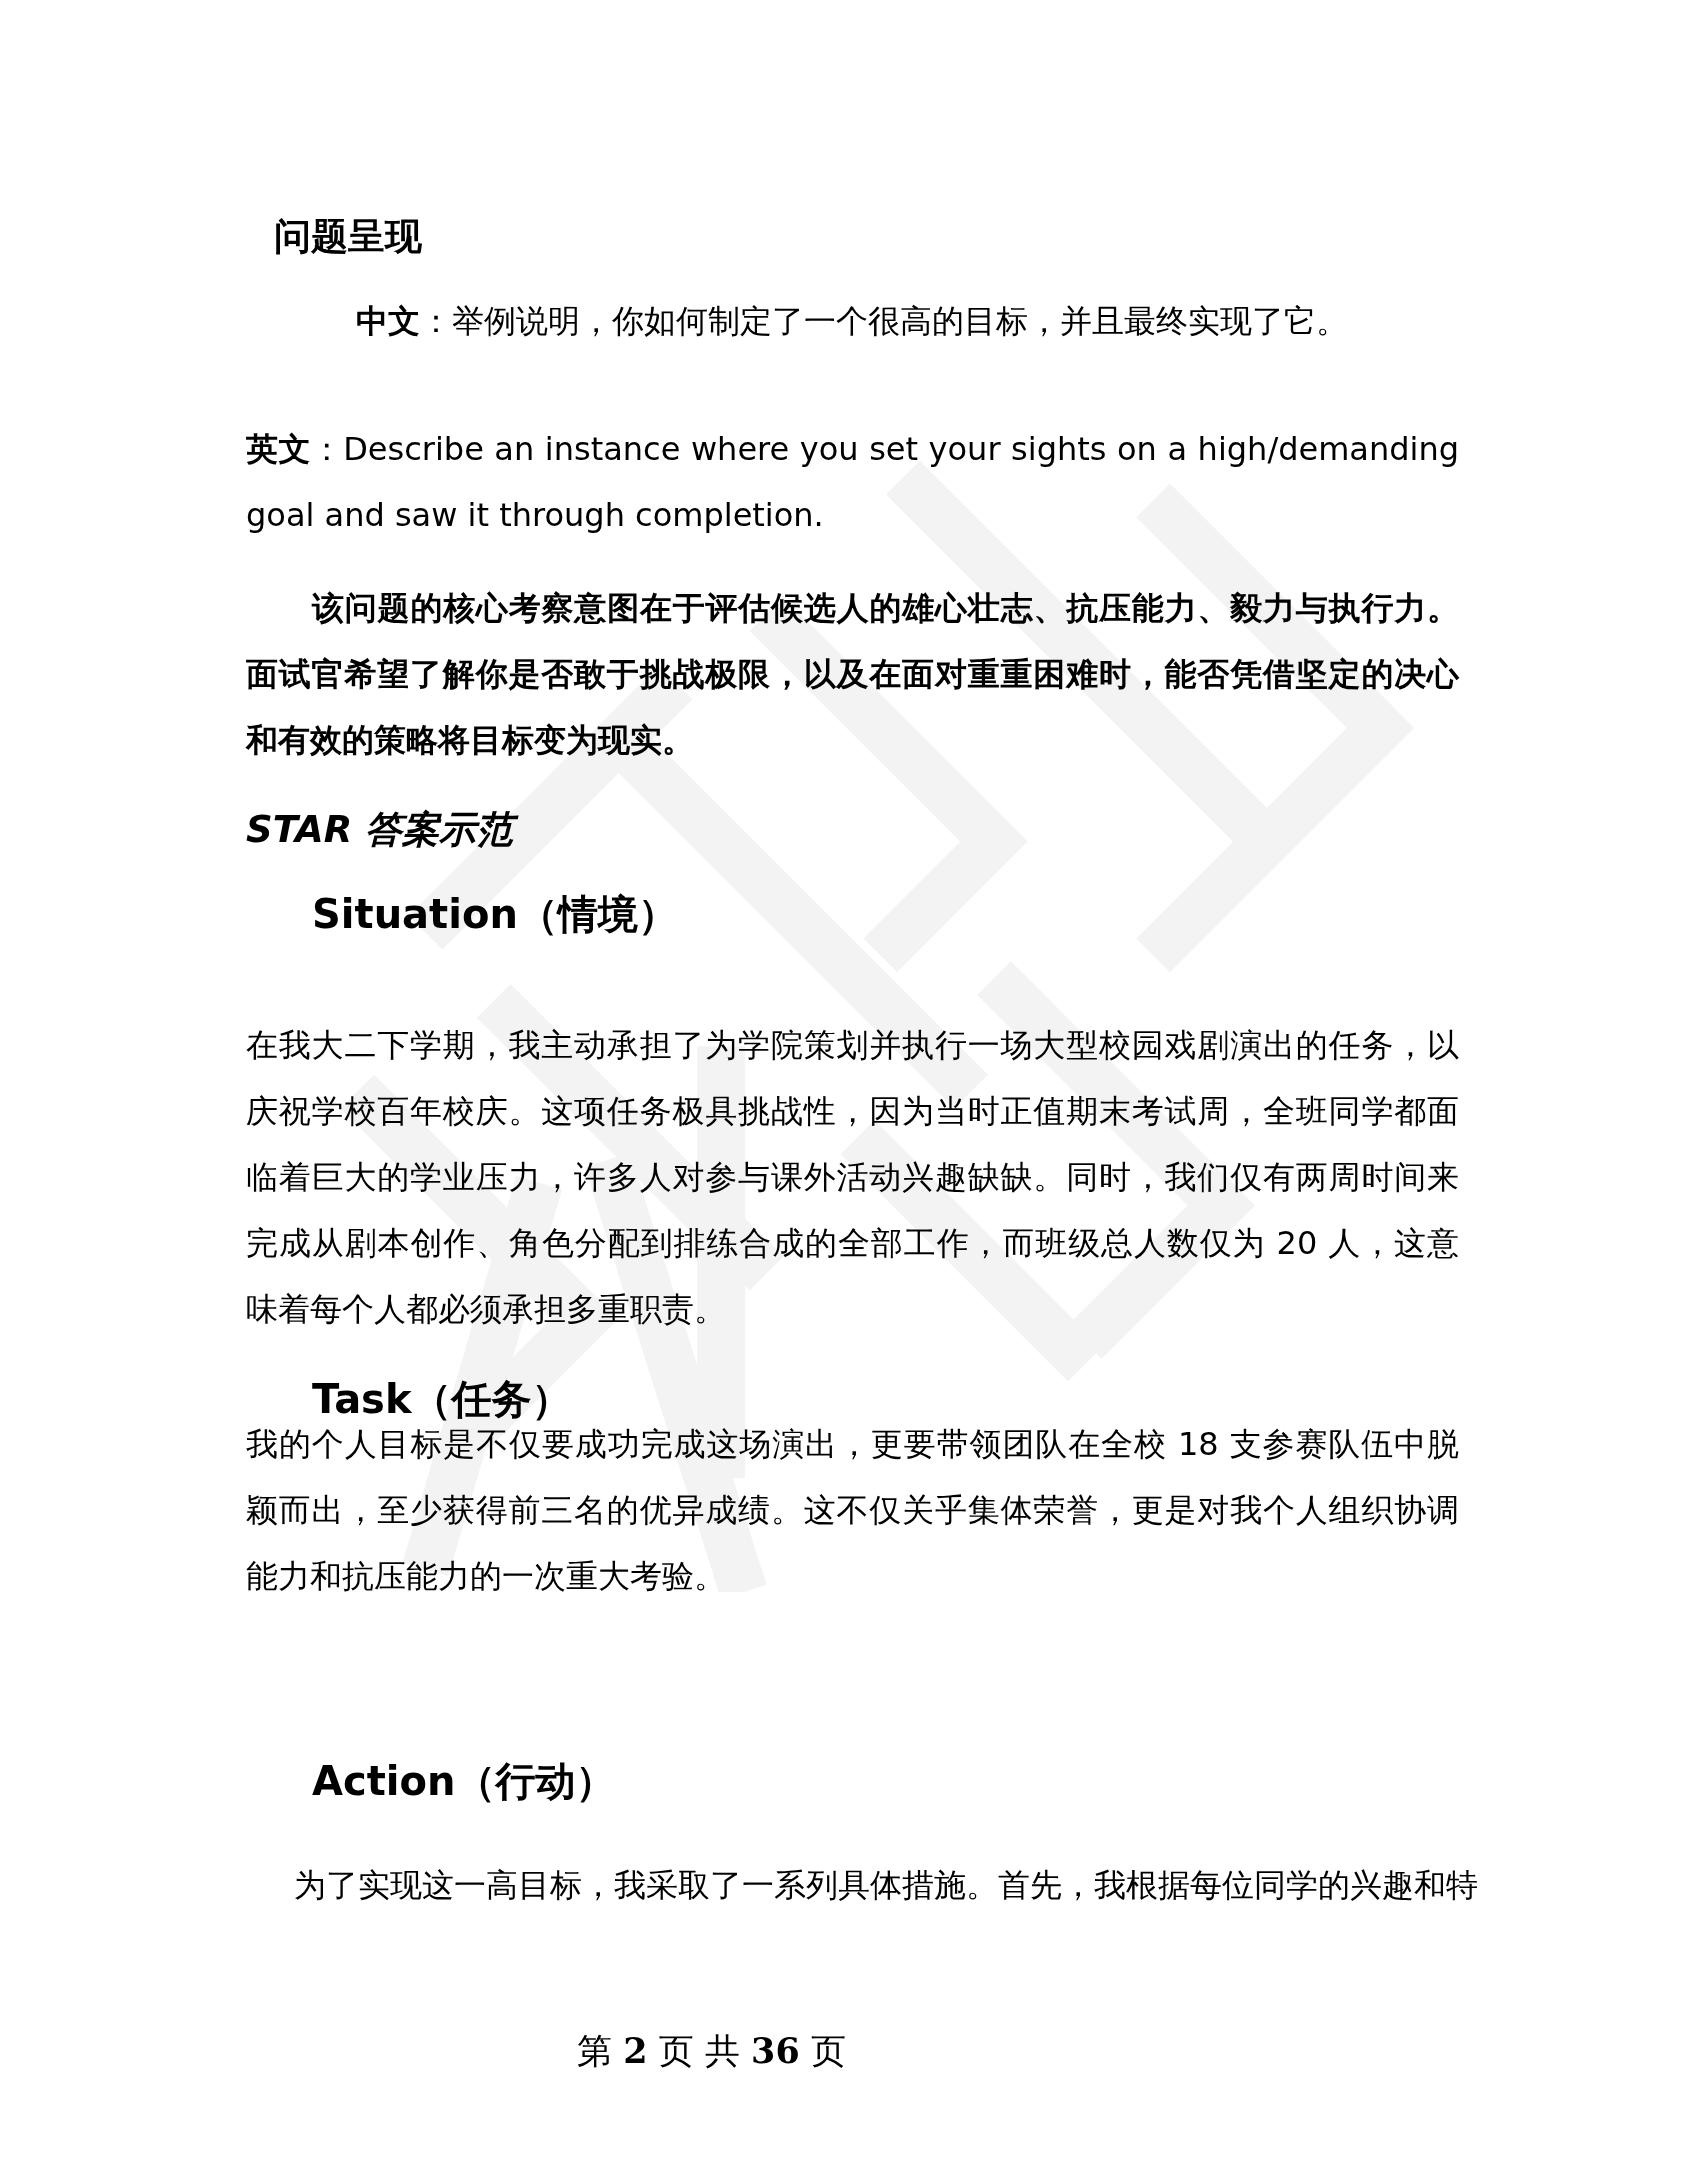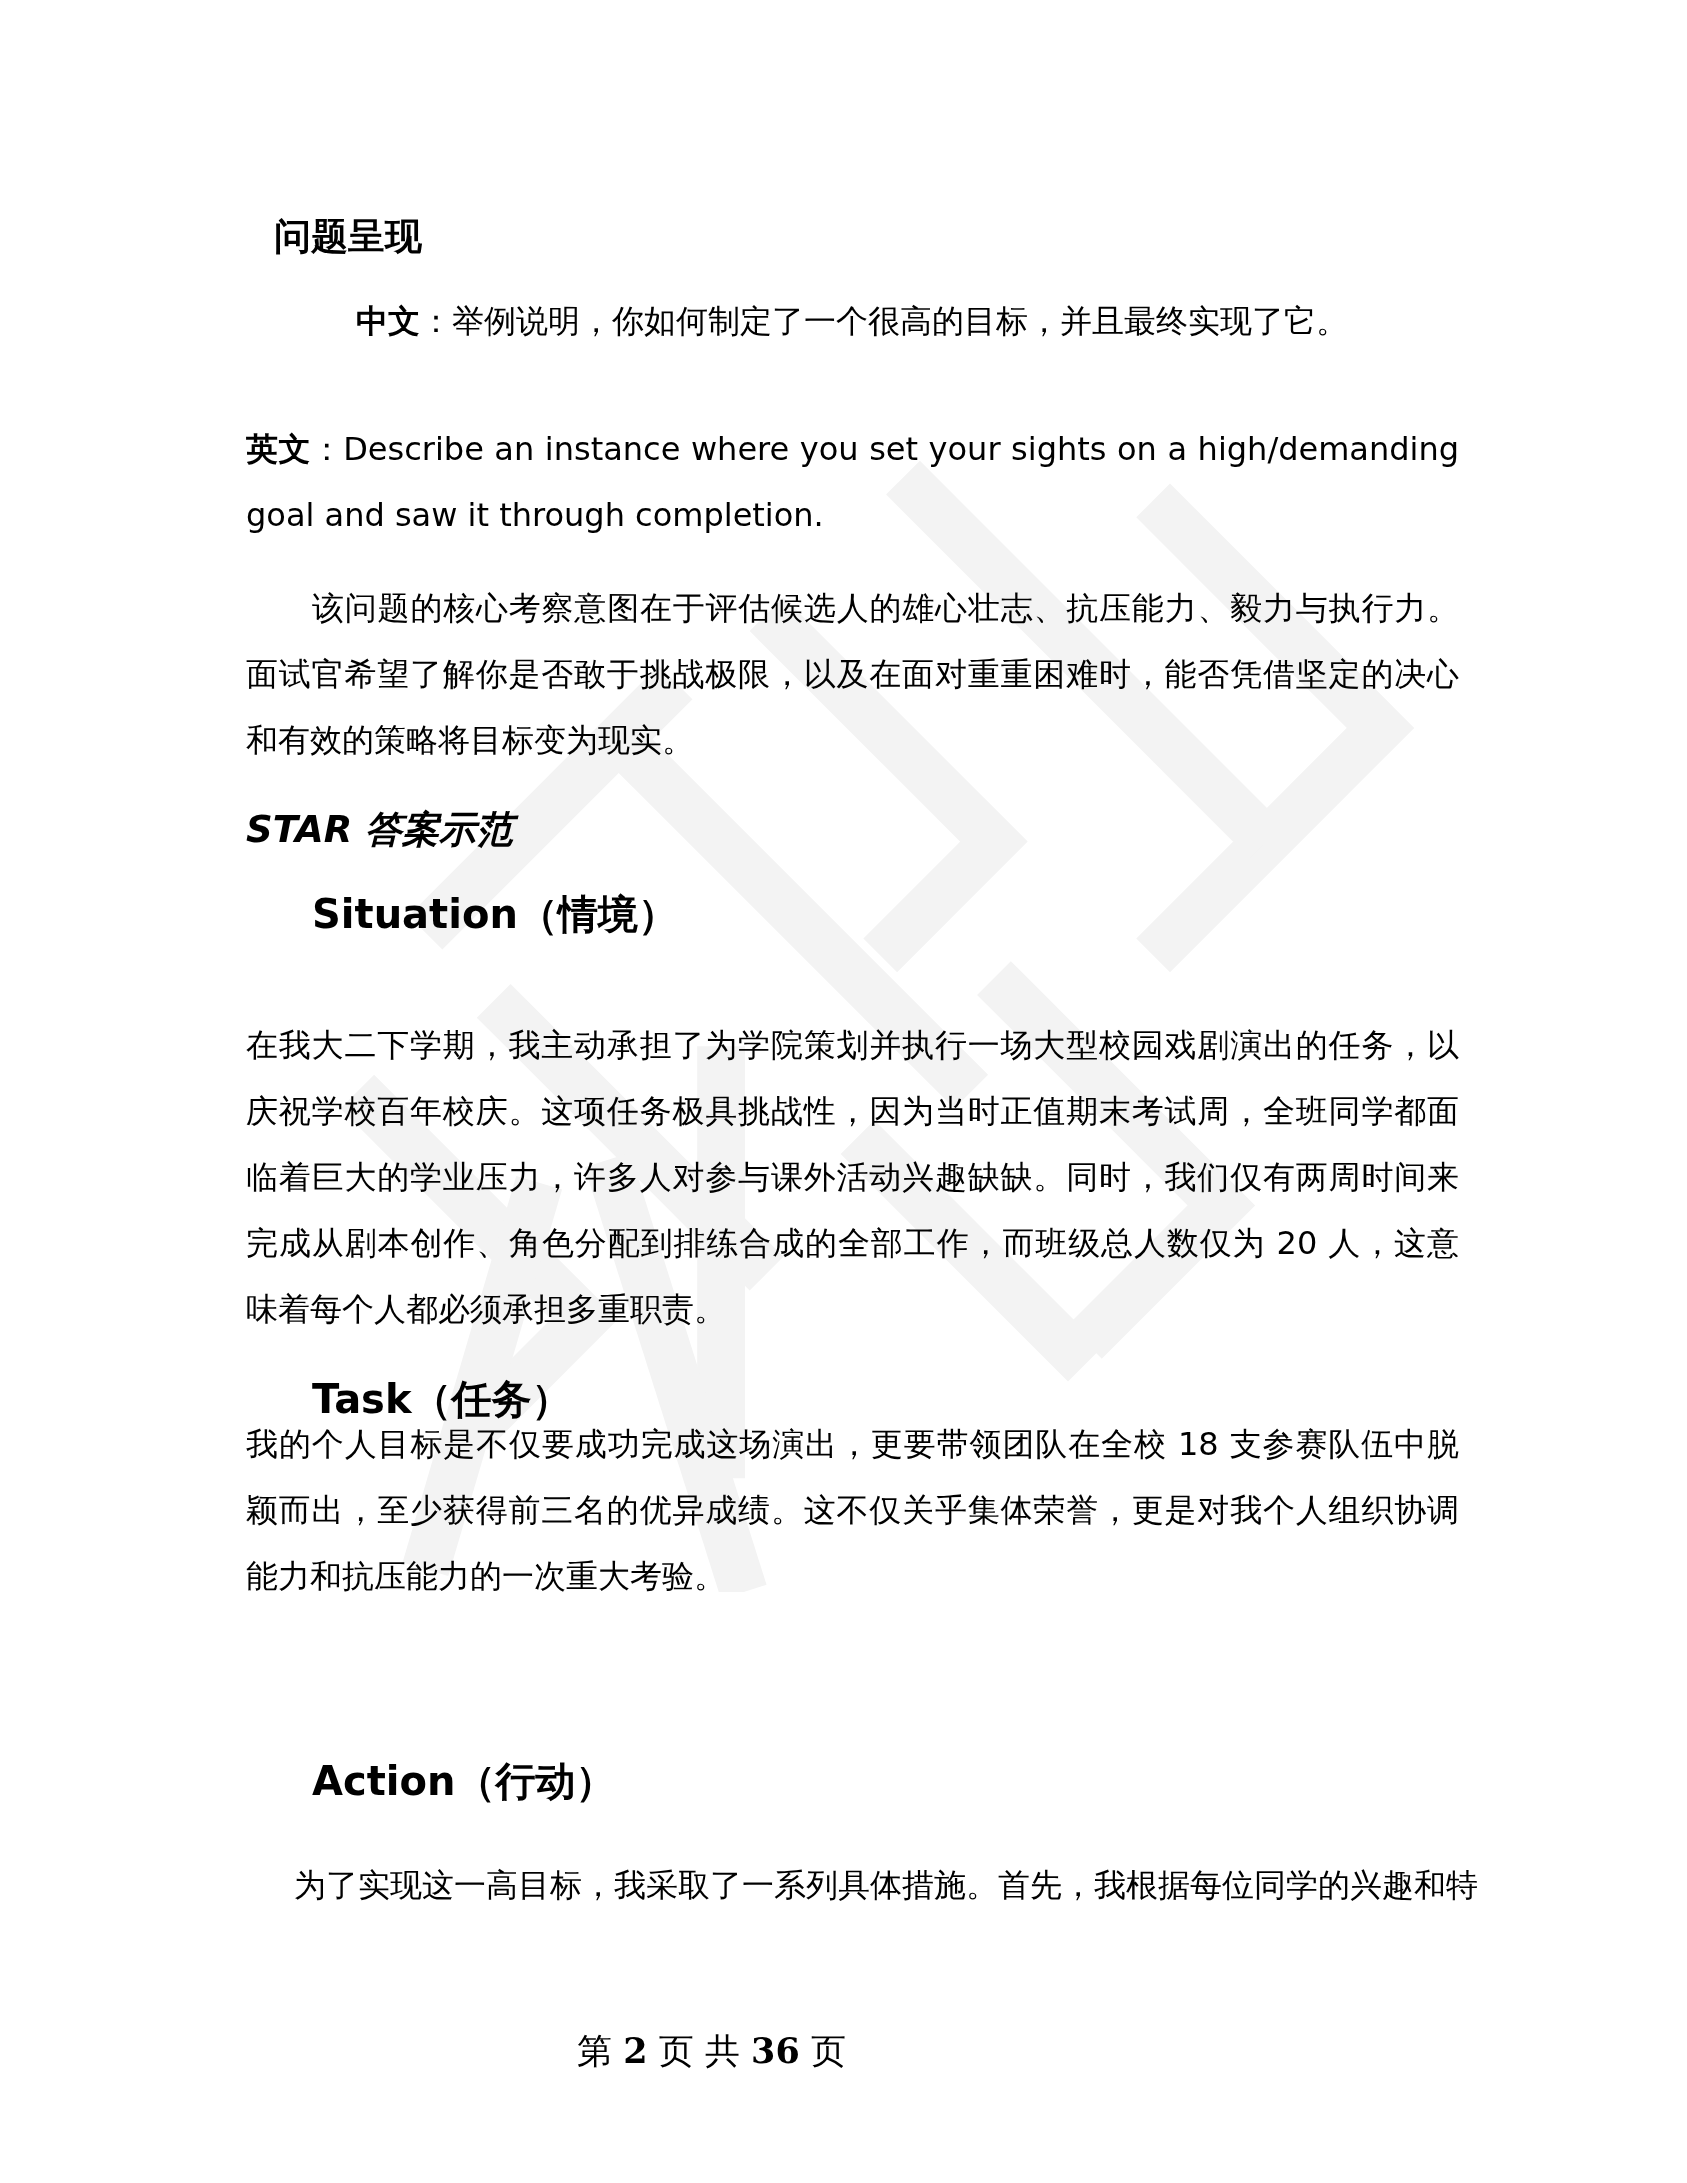--- a/index.html
+++ b/index.html
@@ -5,21 +5,21 @@
   html, body { margin: 0; padding: 0; background: #ffffff; }
   body { width: 1687px; height: 2183px; position: relative; overflow: hidden;
          font-family: "DejaVu Sans", "Liberation Sans", sans-serif; color: #000; }
   .watermark { position: absolute; left: 289px; top: 455px; width: 1137px; height: 1137px;
                pointer-events: none; z-index: 0; }
   .page { position: absolute; left: 246px; top: 0; width: 1213px; z-index: 1; }
   .abs { position: absolute; left: 0; white-space: nowrap; }
   .h1 { font-weight: bold; font-size: 37px; line-height: 50px; }
   .h2 { font-weight: bold; font-size: 40px; line-height: 50px; left: 66px; }
   .body { font-size: 32px; line-height: 66px; width: 1213px; white-space: normal; text-align: justify; text-align-last: left; }
-  .indent { text-indent: 66px; }
+  .indent { text-indent: 66px; font-weight: bold; }
   .label { font-weight: bold; }
   .footer { position: absolute; left: 0; width: 1423px; top: 2026px; text-align: center;
             font-family: "DejaVu Serif", "Liberation Serif", serif; font-size: 35px; line-height: 50px; z-index: 1; }
   .footer b { font-weight: bold; }
 </style>
 </head>
 <body>
 
 <svg class="watermark" viewBox="0 0 1000 1000" xmlns="http://www.w3.org/2000/svg">
   <g fill="none" stroke="#f3f3f3" stroke-width="42" stroke-linejoin="miter">

